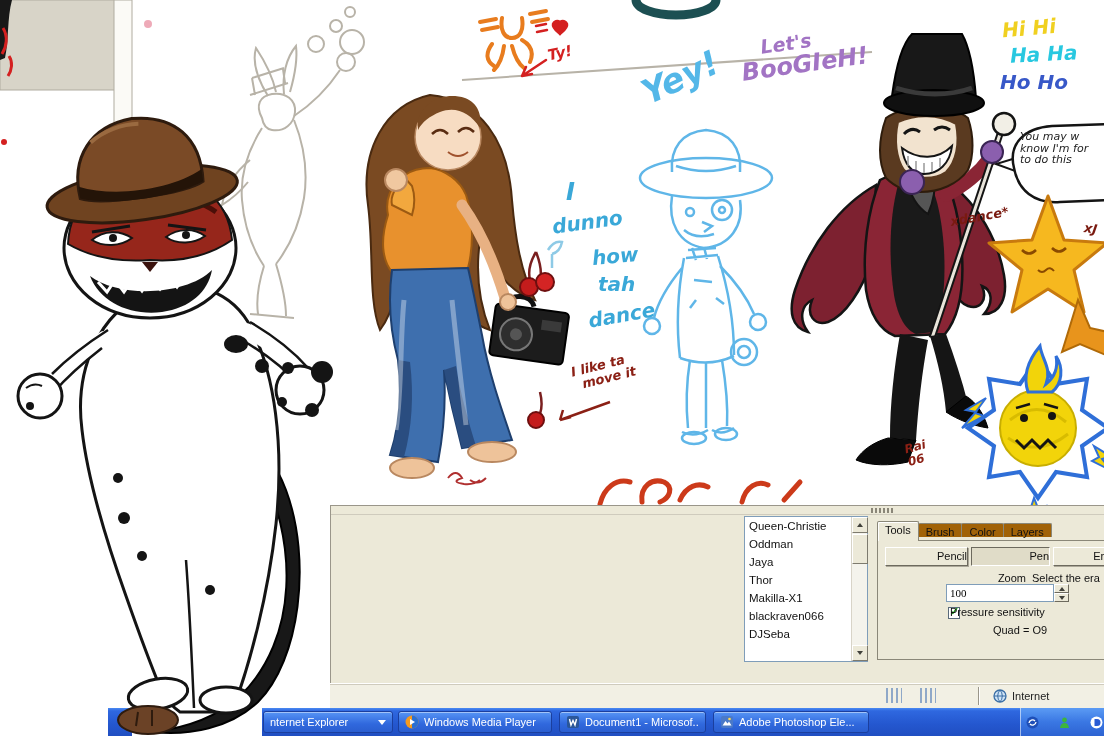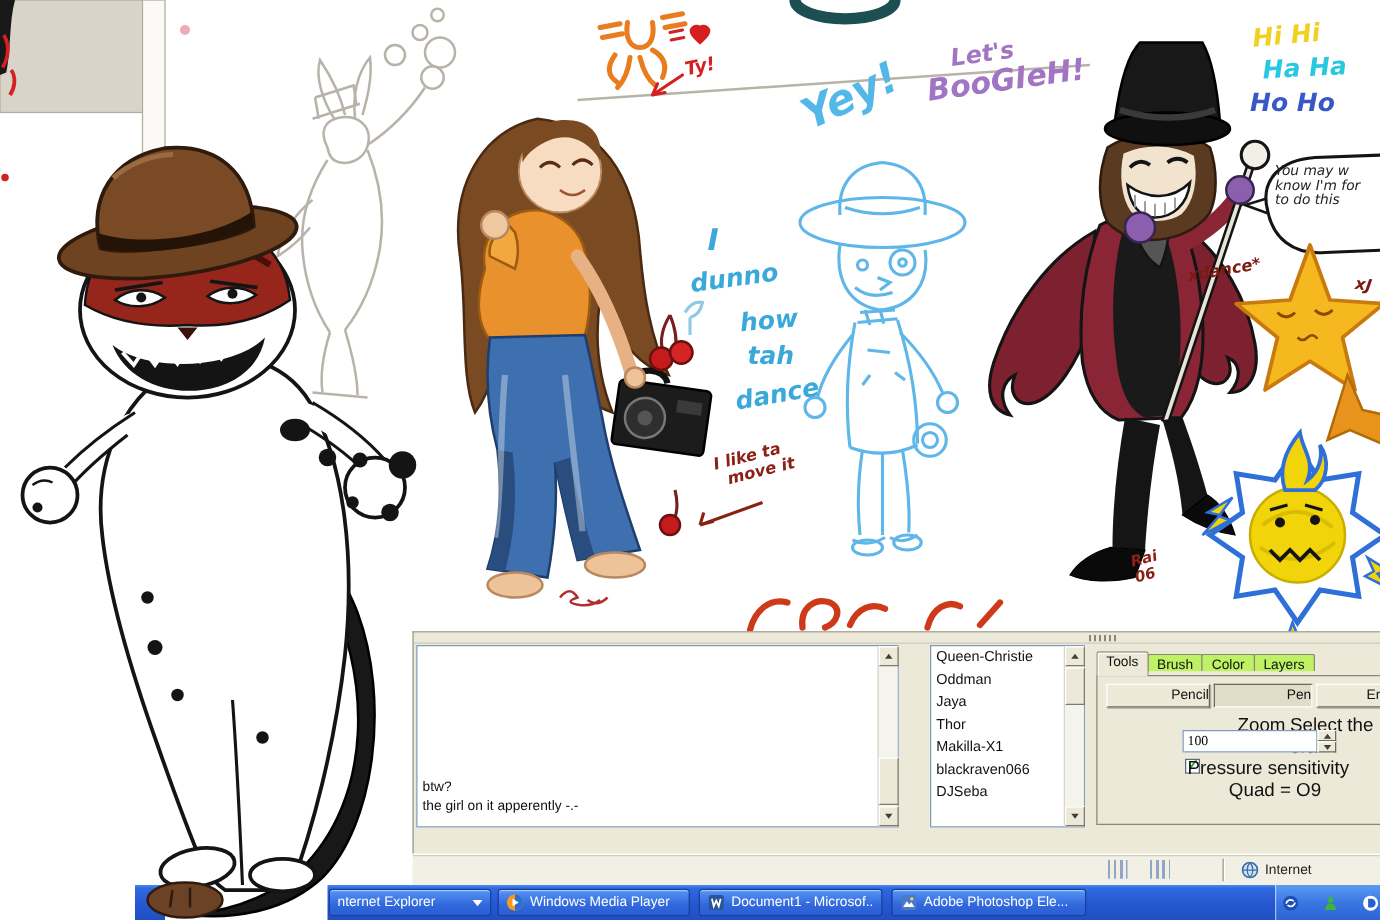--- a/index.html
+++ b/index.html
@@ -27,26 +27,26 @@
   .sb{position:absolute;right:0;top:0;width:16px;height:100%;background:#f4f3ec;border-left:1px solid #d8d4c8}
   .sb-btn{position:absolute;left:0;width:16px;height:16px;background:#ece9d8;border:1px solid;border-color:#fff #7d7a6e #7d7a6e #fff;display:flex;align-items:center;justify-content:center}
   .sb-btn.up{top:0}.sb-btn.down{bottom:0}
   .tri-up{width:0;height:0;border-left:3px solid transparent;border-right:3px solid transparent;border-bottom:4px solid #40403a}
   .tri-down{width:0;height:0;border-left:3px solid transparent;border-right:3px solid transparent;border-top:4px solid #40403a}
   .sb-thumb{position:absolute;left:0;width:16px;background:#ece9d8;border:1px solid;border-color:#fff #7d7a6e #7d7a6e #fff}
 
   
   .tools-wrap{position:absolute;left:546px;top:14px;width:230px;height:144px}
   .tab-row{position:absolute;left:0;top:0;height:20px}
-  .tab{display:inline-block;position:relative;top:2px;height:14px;padding:2px 7px 0;font-size:11px;color:#111;background:#bef264;border:1px solid #8a8778;border-bottom:none;border-radius:2px 2px 0 0;margin-right:-1px}
+  .tab{display:inline-block;position:relative;top:2px;height:14px;padding:2px 7px 0;font-size:11px;color:#111;background:#a16207;border:1px solid #8a8778;border-bottom:none;border-radius:2px 2px 0 0;margin-right:-1px}
   .tab.active{top:0;height:20px;background:#ece9d8;box-shadow:inset 1px 1px 0 #fff;z-index:2}
   .tools-content{position:absolute;left:0;top:20px;width:230px;height:120px;background:#ece9d8;border:1px solid #8a8778}
   .tool-btn{position:absolute;height:19px;background:#ece9d8;border:1px solid;border-color:#fff #6d6a5e #6d6a5e #fff;box-shadow:1px 1px 0 #aca899;font-size:11px;color:#111;text-align:right;line-height:17px}
   .tool-btn.pressed{border-color:#6d6a5e #fff #fff #6d6a5e;box-shadow:none;background:#e0dcc8}
-  .small-label{position:absolute;font-size:15px;color:#111}
+  .small-label{position:absolute;font-size:11px;color:#111}
   .zoom-input{position:absolute;left:68px;top:43px;width:108px;height:18px;border:1px solid #7f9db9;font-size:11px;padding-left:3px;font-family:Liberation Serif, serif}
   .spinner{position:absolute;left:176px;top:43px;width:15px;height:18px}
   .spin-btn{position:absolute;left:0;width:15px;height:9px;background:#ece9d8;border:1px solid;border-color:#fff #6d6a5e #6d6a5e #fff;display:flex;align-items:center;justify-content:center}
   .spin-btn.up{top:0}.spin-btn.dn{top:9px}
   .checkbox{position:absolute;left:70px;top:66px;width:12px;height:12px;background:#fff;border:1px solid #5a6a7a}
   .checkbox.checked::after{content:"\2713";position:absolute;left:1px;top:-3px;font-size:11px;font-weight:bold;color:#1f9e1f}
 
   
   .status-bar{position:absolute;left:330px;top:683px;width:774px;height:25px;background:#f2f0e4;border-top:1px solid #fff;box-shadow:inset 0 1px 0 #cfcbbd;z-index:10}
   .grip-lines{position:absolute;top:4px;width:16px;height:15px;background:repeating-linear-gradient(90deg,#8fa8c8 0 2px,transparent 2px 5px)}
@@ -267,35 +267,20 @@
       <div>know I'm for</div>
       <div>to do this</div>
     </div>
   </div>
 
   <div class="bottom-panel">
     <div class="splitter">
         <div class="grip"></div>
       </div>
 
-    <div class="chat-box">
-      <div class="chat-messages">
-        <div>btw?</div>
-        <div>the girl on it apperently -.-</div>
-      </div>
-      <div class="sb">
-        <div class="sb-btn up">
-            <span class="tri-up"></span>
-          </div>
-        <div class="sb-thumb" style="bottom:17px;height:38px"></div>
-        <div class="sb-btn down">
-            <span class="tri-down"></span>
-          </div>
-      </div>
-    </div>
 
     <div class="user-list">
       <div class="user-item">Queen-Christie</div>
       <div class="user-item">Oddman</div>
       <div class="user-item">Jaya</div>
       <div class="user-item">Thor</div>
       <div class="user-item">Makilla-X1</div>
       <div class="user-item">blackraven066</div>
       <div class="user-item">DJSeba</div>
       <div class="sb">

